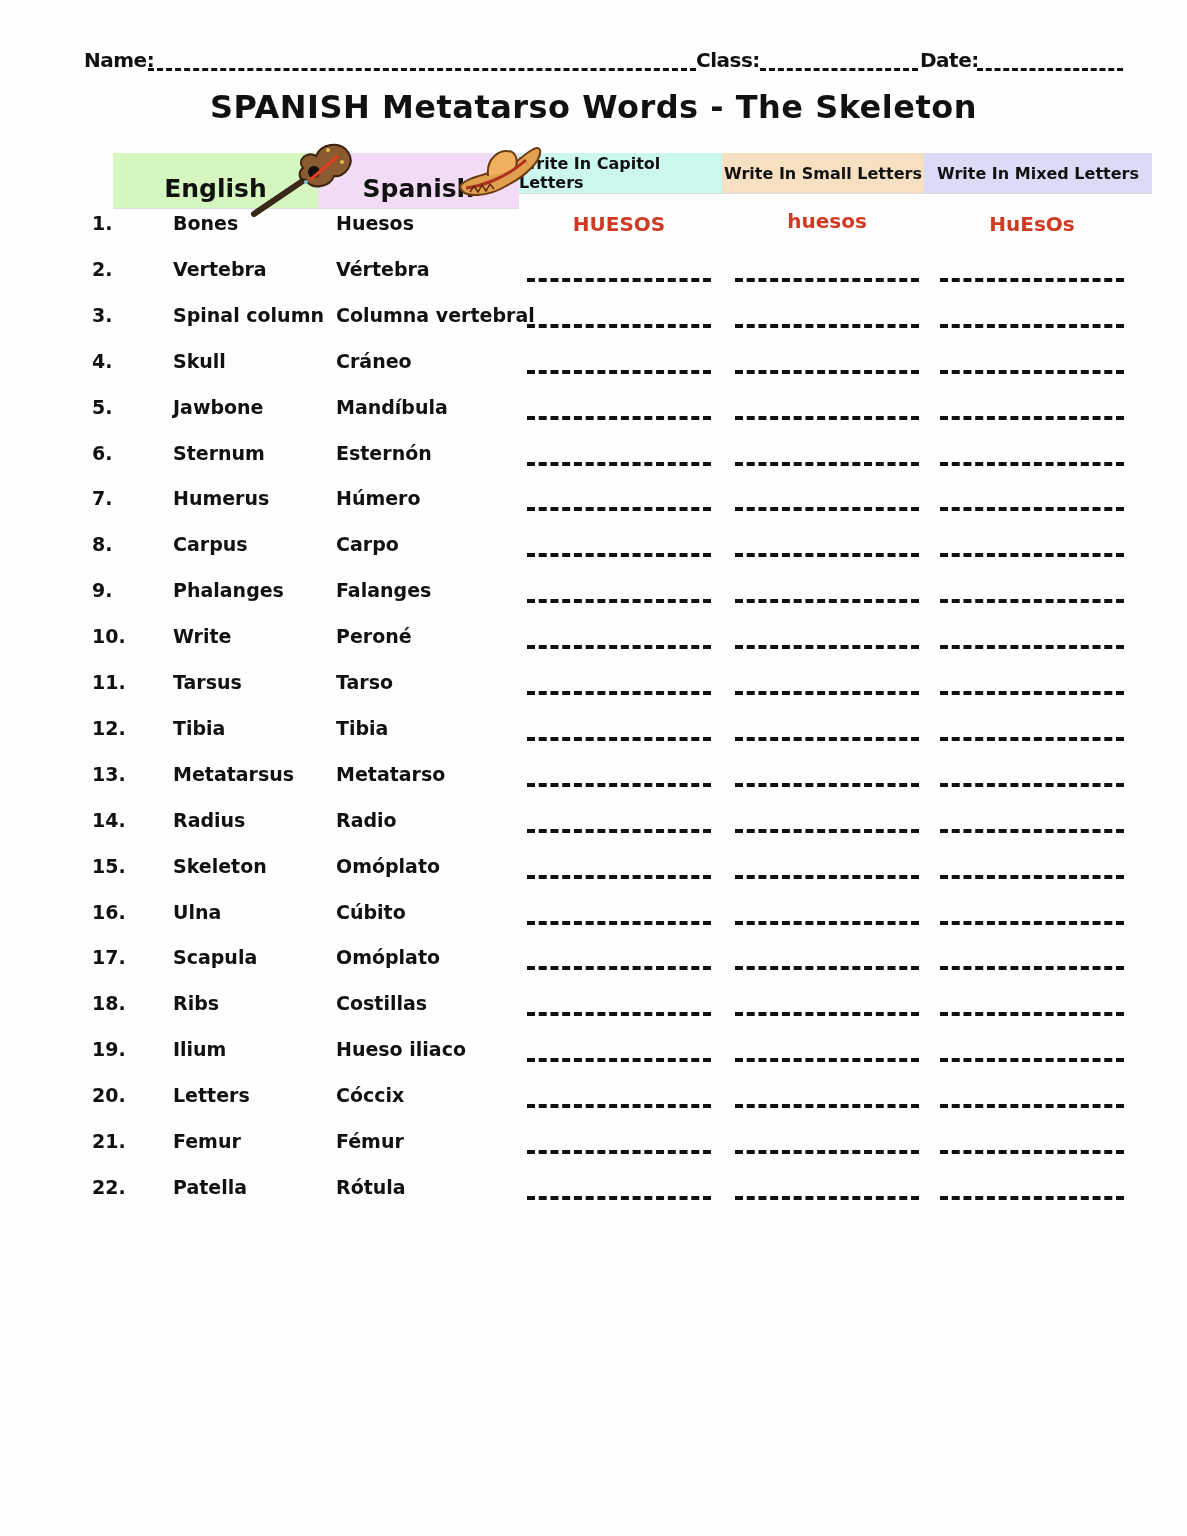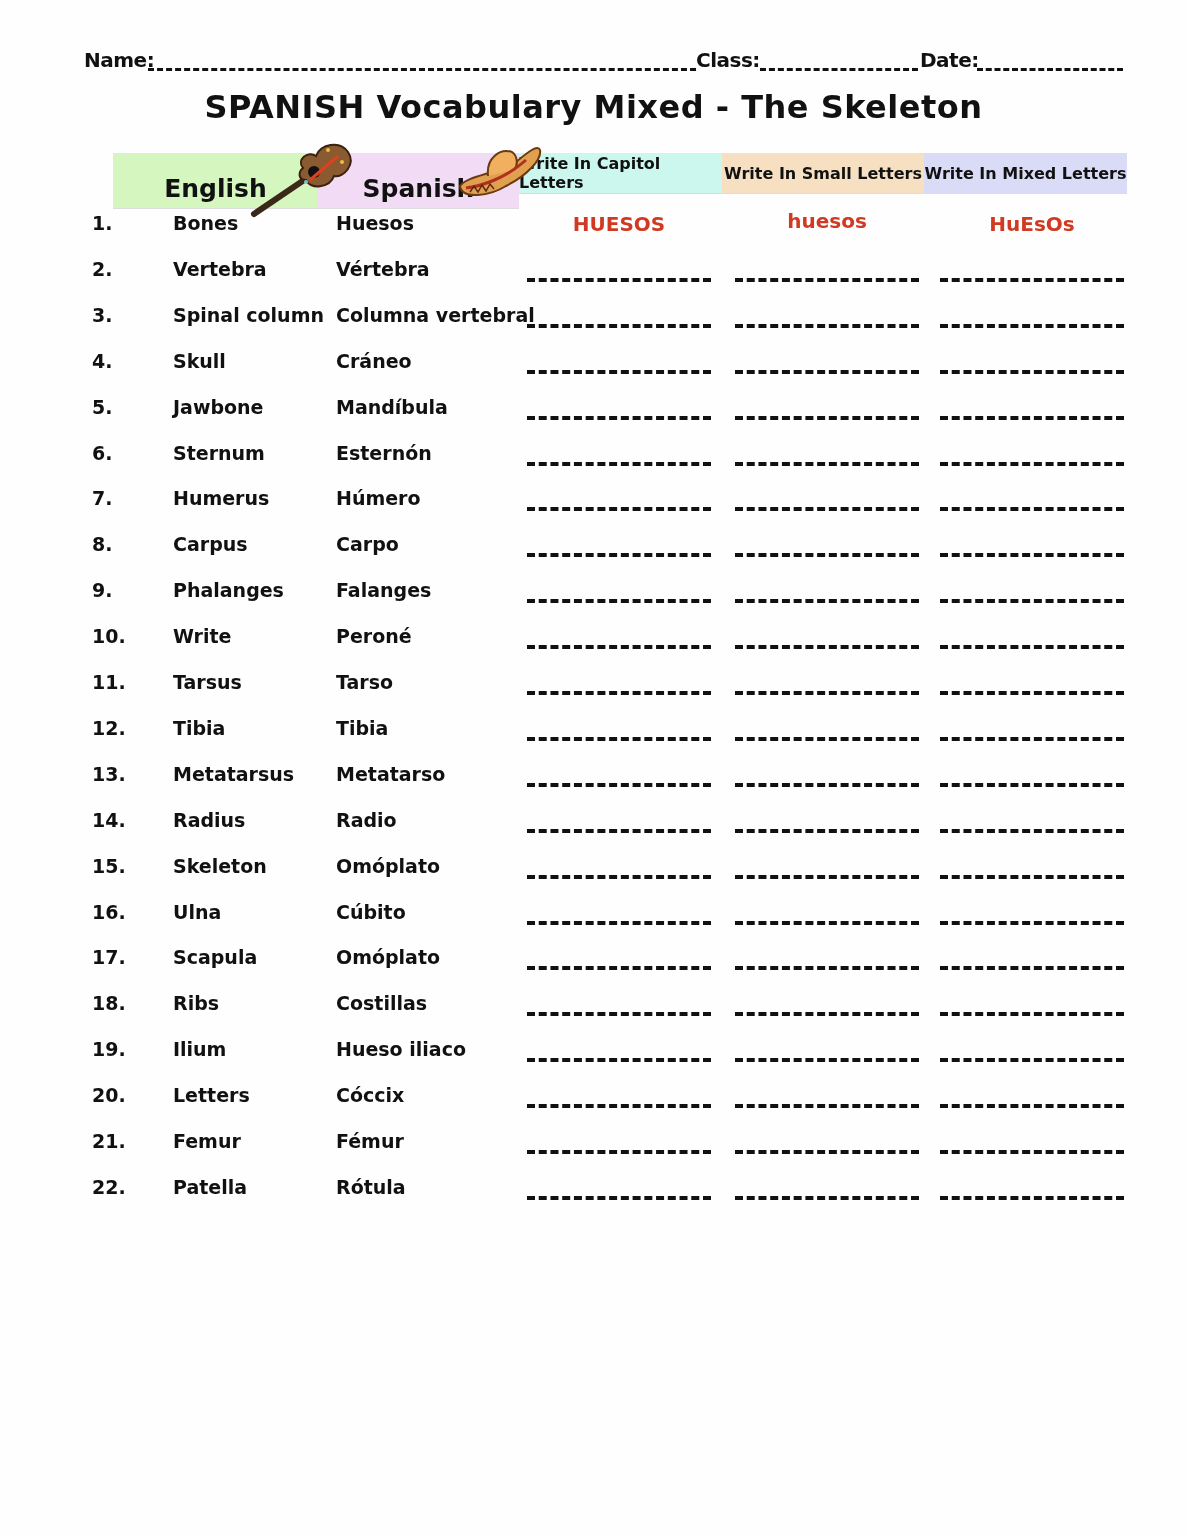--- a/index.html
+++ b/index.html
@@ -29,35 +29,35 @@
 
 <div class="topline">
   <span class="lbl" style="left:0">Name:</span>
   <span class="blank" style="left:64px;width:548px"></span>
   <span class="lbl" style="left:612px">Class:</span>
   <span class="blank" style="left:676px;width:158px"></span>
   <span class="lbl" style="left:836px">Date:</span>
   <span class="blank" style="left:893px;width:146px"></span>
 </div>
 
-<div class="title">SPANISH Vocabulary Mixed - The Skeleton</div>
+<div class="title">SPANISH Metatarso Words - The Skeleton</div>
 
 <div class="hdr big" style="left:113px;width:205px;background:#d5f7bf">
   <span>English</span>
 </div>
 <div class="hdr big" style="left:318px;width:201px;background:#f2dcf5">
   <span>Spanish</span>
 </div>
 <div class="hdr small" style="left:519px;width:203px;background:#ccf7ee">
   <span>Write In Capitol Letters</span>
 </div>
 <div class="hdr small" style="left:722px;width:202px;background:#f7e0c2">
   <span>Write In Small Letters</span>
 </div>
-<div class="hdr small" style="left:924px;width:203px;background:#dadcf7">
+<div class="hdr small" style="left:924px;width:228px;background:#dadcf7">
   <span>Write In Mixed Letters</span>
 </div>
 
 <svg class="deco" style="left:248px;top:138px" width="110" height="82" viewBox="0 0 110 82">
   <line x1="6" y1="76" x2="62" y2="38" stroke="#3a2818" stroke-width="6" stroke-linecap="round"></line>
   <path d="M55,30 C48,22 60,12 68,18 C72,6 92,2 100,14 C108,26 96,40 86,38 C82,50 62,52 58,42 C50,42 50,34 55,30 Z" fill="#8a5a30" stroke="#3a2010" stroke-width="2"></path>
   <circle cx="66" cy="34" r="6" fill="#111"></circle>
   <line x1="62" y1="42" x2="90" y2="18" stroke="#e04020" stroke-width="3"></line>
   <circle cx="94" cy="24" r="2" fill="#e8c040"></circle>
     <circle cx="80" cy="12" r="2" fill="#e8c040"></circle>

